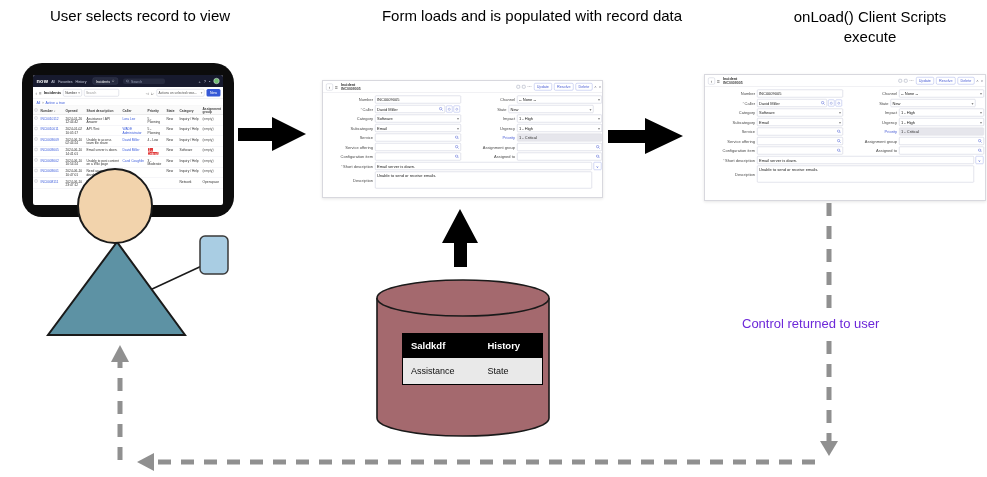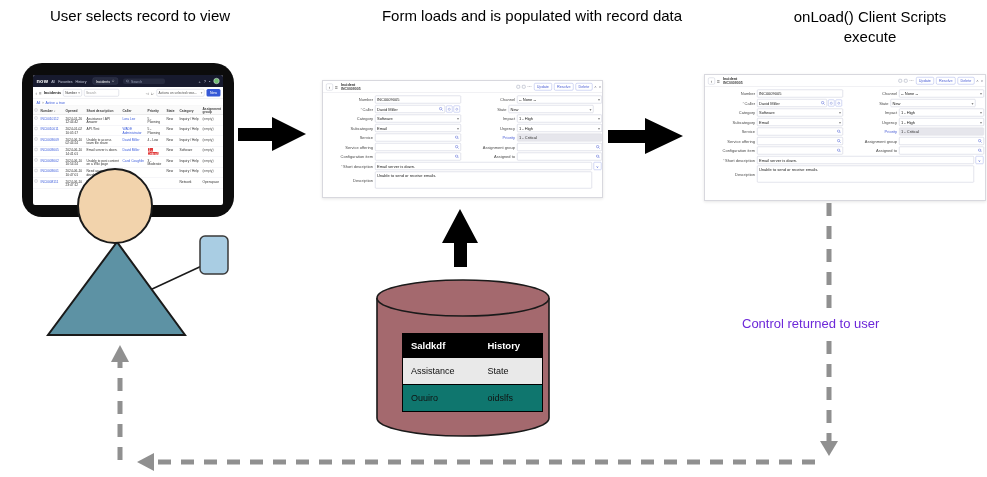--- a/index.html
+++ b/index.html
@@ -570,24 +570,20 @@
         <tr>
           <th>Saldkdf</th>
           <th>History</th>
         </tr>
       </thead>
       <tbody>
         <tr class="odd">
           <td>Assistance</td>
           <td>State</td>
         </tr>
-        <tr>
-          <td>Ouuiro</td>
-          <td>oidslfs</td>
-        </tr>
       </tbody>
     </table>
   </div>
 
   <svg class="overlay" width="987" height="477" viewBox="0 0 987 477">
 
     <polygon fill="#000" points="238,128 272,128 272,117 306,134 272,151 272,141 238,141"></polygon>
     <polygon fill="#000" points="608,130 645,130 645,118 683,136 645,154 645,143 608,143"></polygon>
     <polygon fill="#000" points="454,267 454,243 442,243 460,209 478,243 467,243 467,267"></polygon>
 

